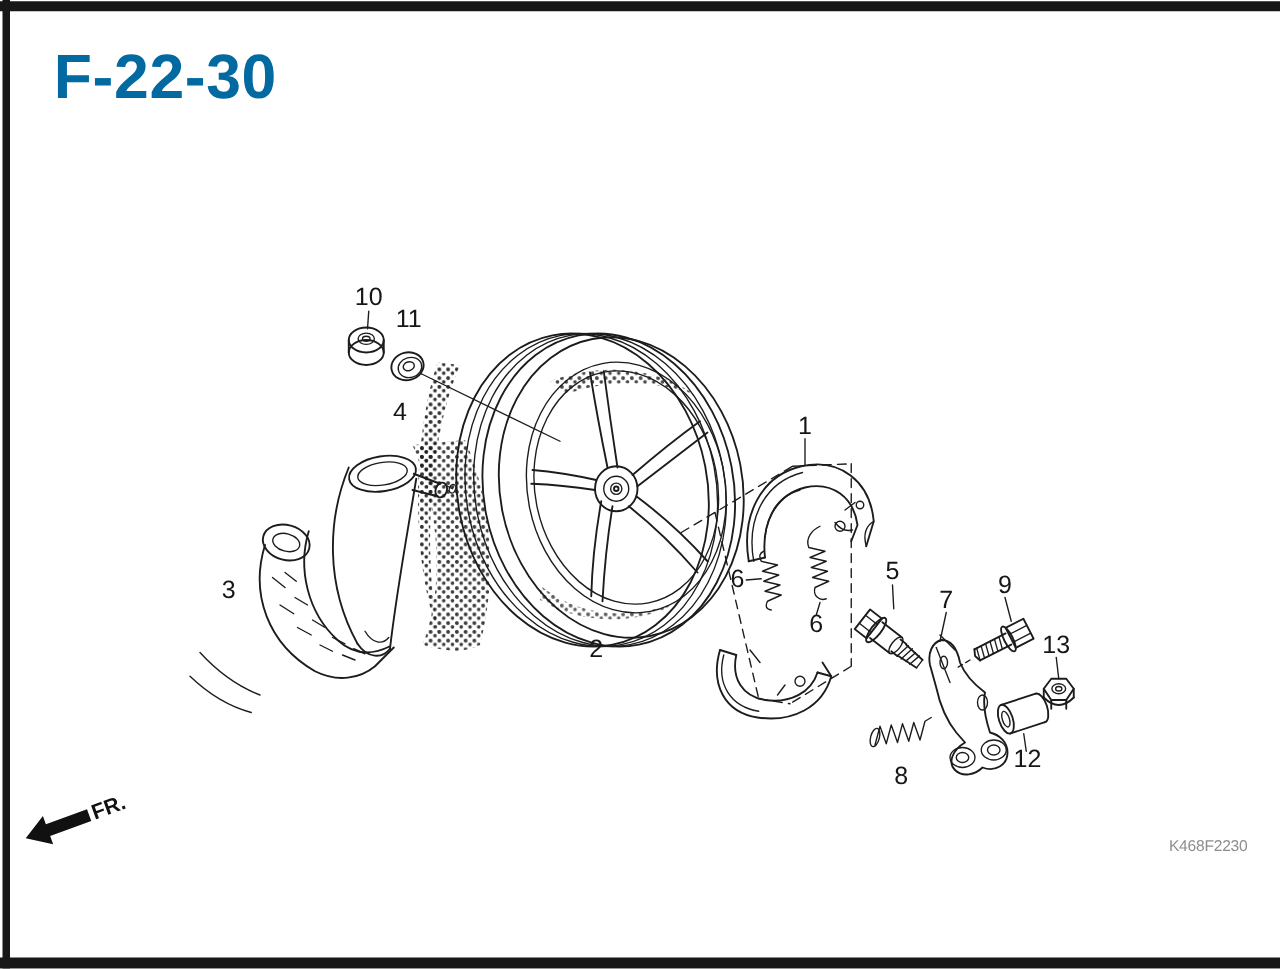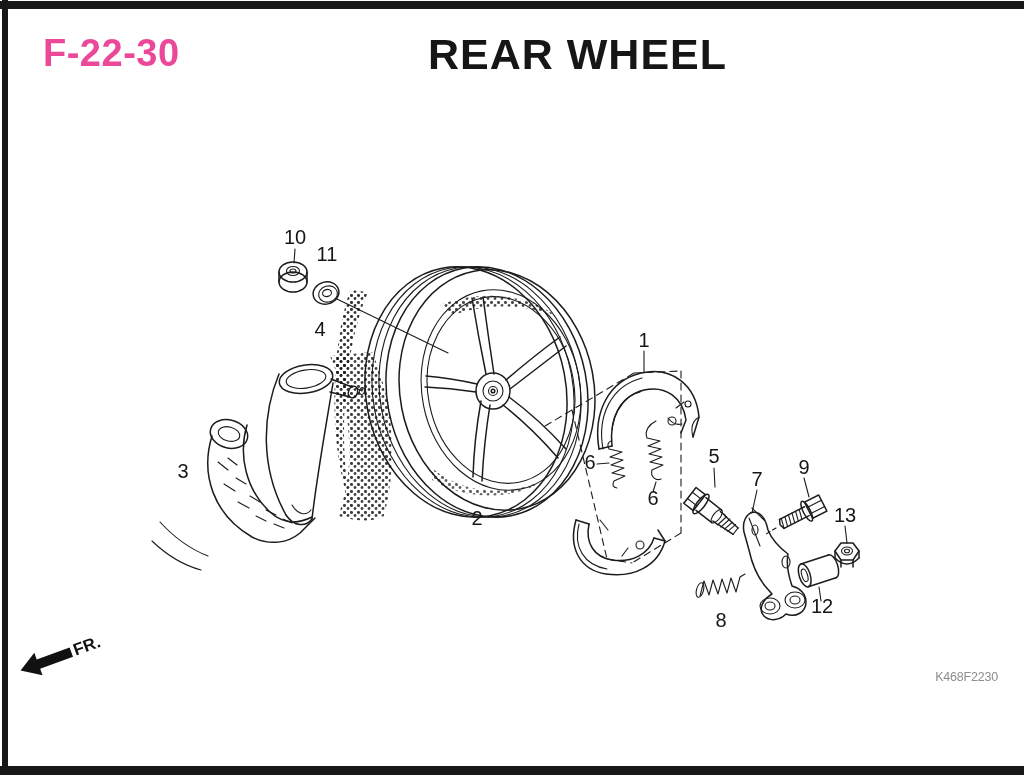--- a/index.html
+++ b/index.html
@@ -4,22 +4,22 @@
 <style>
   html,body{margin:0;padding:0;background:#e8e8e8;}
   .page{
     position:relative;width:1024px;height:775px;background:#ffffff;
     font-family:"Liberation Sans",sans-serif;overflow:hidden;
   }
   .frame-top{position:absolute;left:0;top:1px;width:1024px;height:8px;background:#171717;}
   .frame-left{position:absolute;left:2px;top:0;width:6px;height:775px;background:#171717;}
   .frame-bottom{position:absolute;left:0;bottom:0;width:1024px;height:9px;background:#171717;}
   .page-code{
-    position:absolute;left:43px;top:32px;font-size:38px;font-weight:bold;
-    color:#ec4899;letter-spacing:0.5px;white-space:nowrap;
+    position:absolute;left:43px;top:32px;font-size:50px;font-weight:bold;
+    color:#0369a1;letter-spacing:0.5px;white-space:nowrap;
   }
   .page-title{
     position:absolute;left:428px;top:30px;font-size:43px;font-weight:bold;
     color:#161616;letter-spacing:1px;white-space:nowrap;
   }
   svg.diagram{position:absolute;left:0;top:0;width:1024px;height:775px;}
   .d path,.d ellipse,.d circle,.d line,.d polyline,.d polygon{
     fill:none;stroke:#1c1c1c;stroke-width:1.5;stroke-linecap:round;stroke-linejoin:round;
   }
   .d .fine{stroke-width:1.1;}
@@ -39,21 +39,20 @@
 </head>
 <body>
 
 <div class="page">
 
   <div class="frame-top"></div>
   <div class="frame-left"></div>
   <div class="frame-bottom"></div>
 
   <div class="page-code">F-22-30</div>
-  <div class="page-title">REAR WHEEL</div>
 
   <svg class="diagram d" viewBox="0 0 1024 775">
     <defs>
       <pattern id="stip" width="7" height="7" patternUnits="userSpaceOnUse">
         <circle cx="1.5" cy="1.5" r="0.8" fill="#6b6b6b"></circle>
         <circle cx="5" cy="4.5" r="0.7" fill="#6b6b6b"></circle>
       </pattern>
     </defs>
 
     <g>

